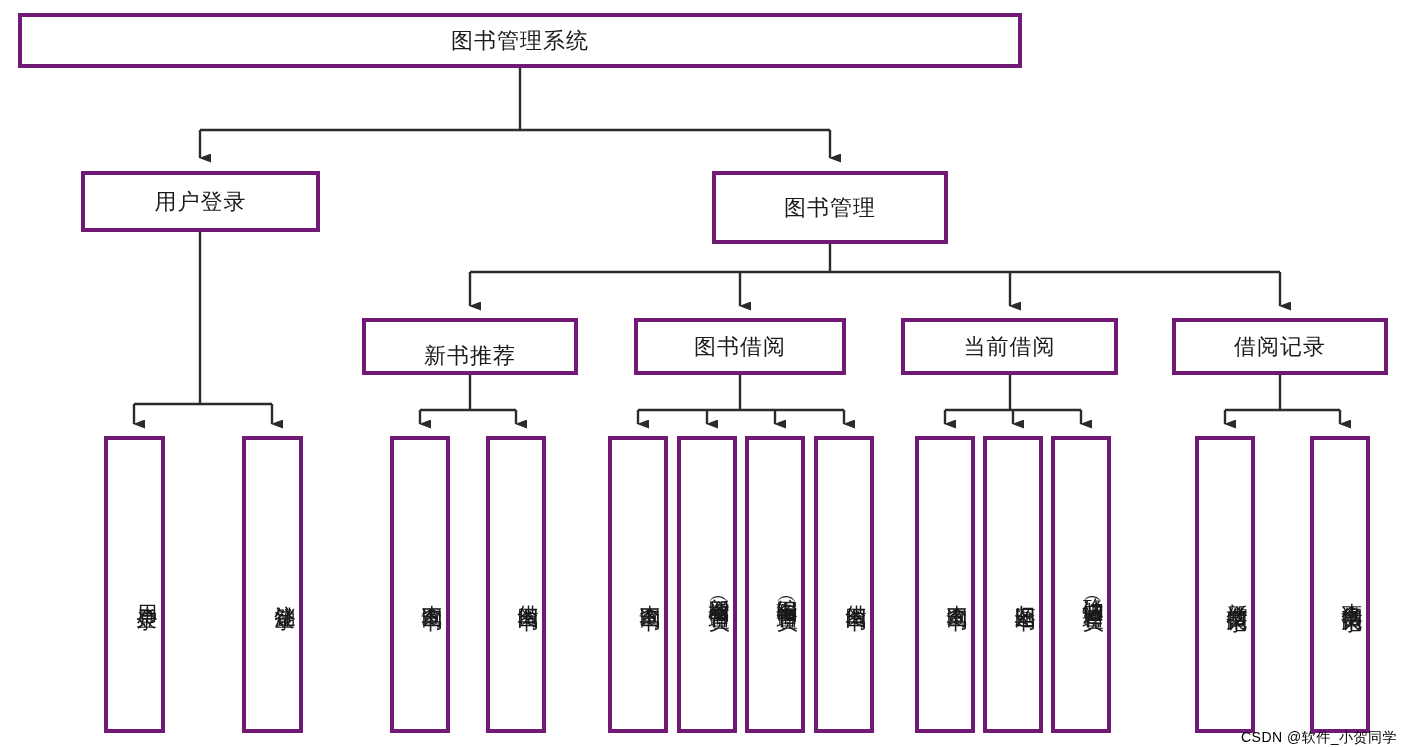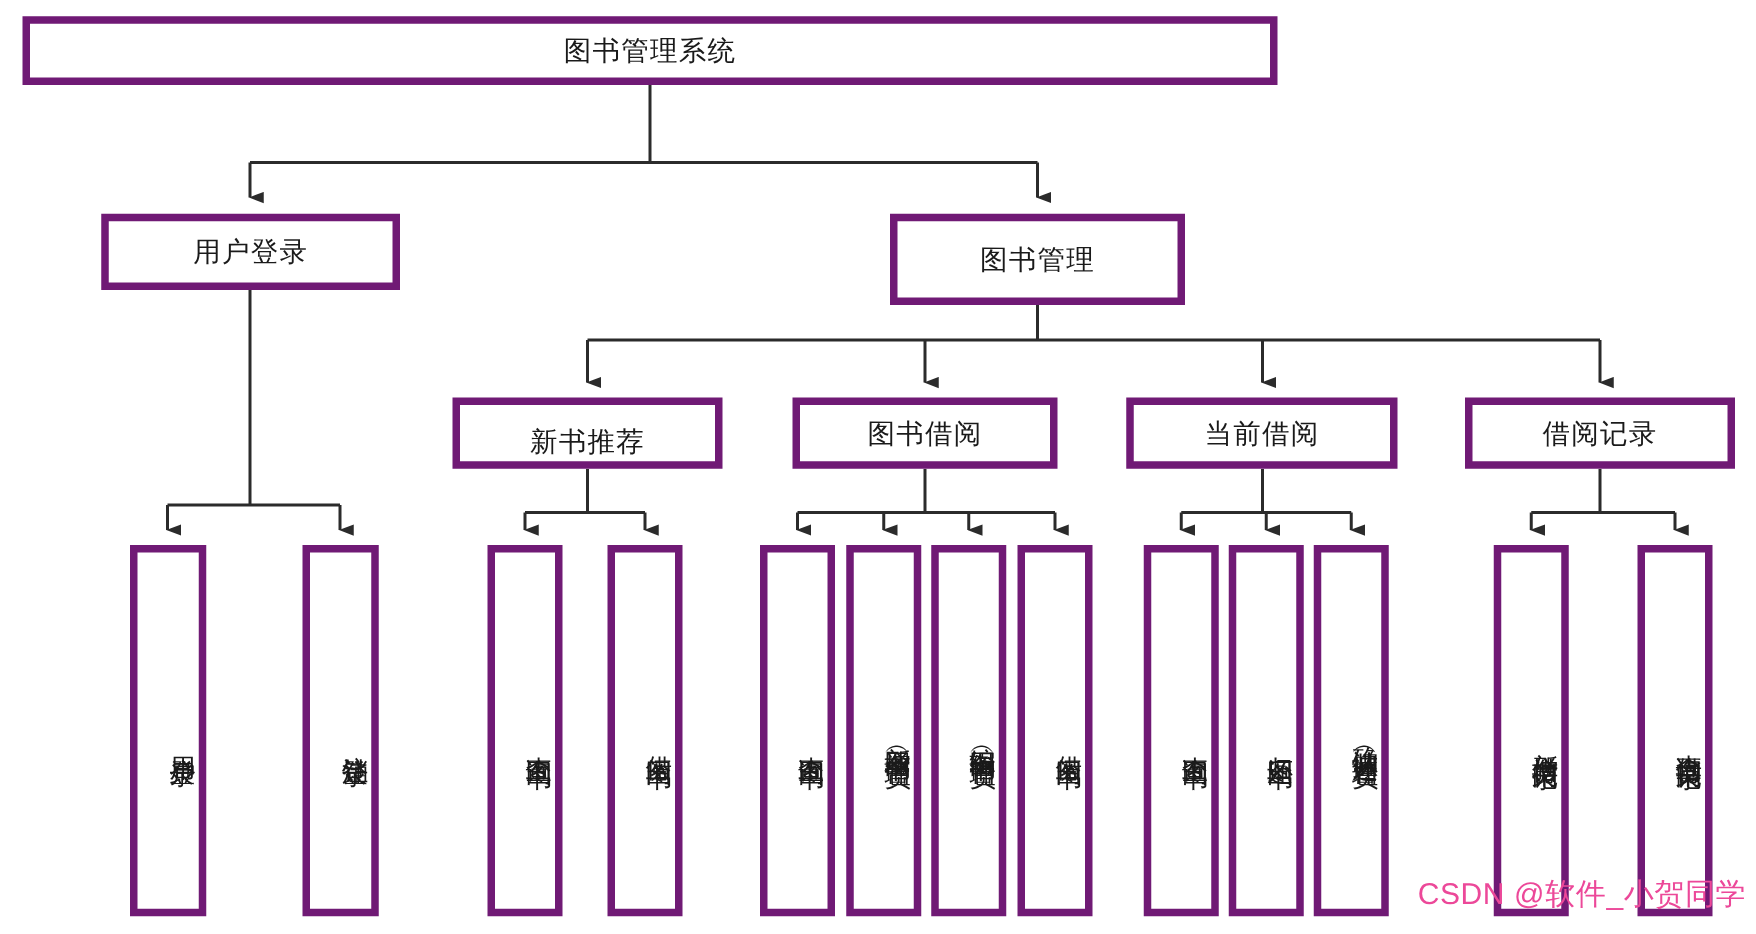--- a/index.html
+++ b/index.html
@@ -22,21 +22,21 @@
     left: 0;
     top: 0;
     width: 1405px;
     height: 747px;
     pointer-events: none;
   }
   .node {
     position: absolute;
     box-sizing: border-box;
     background: #ffffff;
-    border: 6px solid #701a75;
+    border: 4px solid #701a75;
     display: flex;
     align-items: center;
     justify-content: center;
     color: #1a1a1a;
   }
   .node.horiz {
     font-size: 22px;
     letter-spacing: 1px;
   }
   .node.vert {
@@ -51,23 +51,23 @@
   .node.vert.tall-start {
     padding-top: 10px;
   }
   .node .label {
     display: block;
     white-space: nowrap;
   }
   .watermark {
     position: absolute;
     right: 8px;
-    bottom: 16px;
-    font-size: 24px;
-    color: #ec4899;
+    bottom: 0;
+    font-size: 14px;
+    color: #000000;
     letter-spacing: 0.5px;
     white-space: nowrap;
   }
 </style>
 </head>
 <body>
 
 <div id="canvas">
 
   <svg class="wires" viewBox="0 0 1405 747" xmlns="http://www.w3.org/2000/svg">

